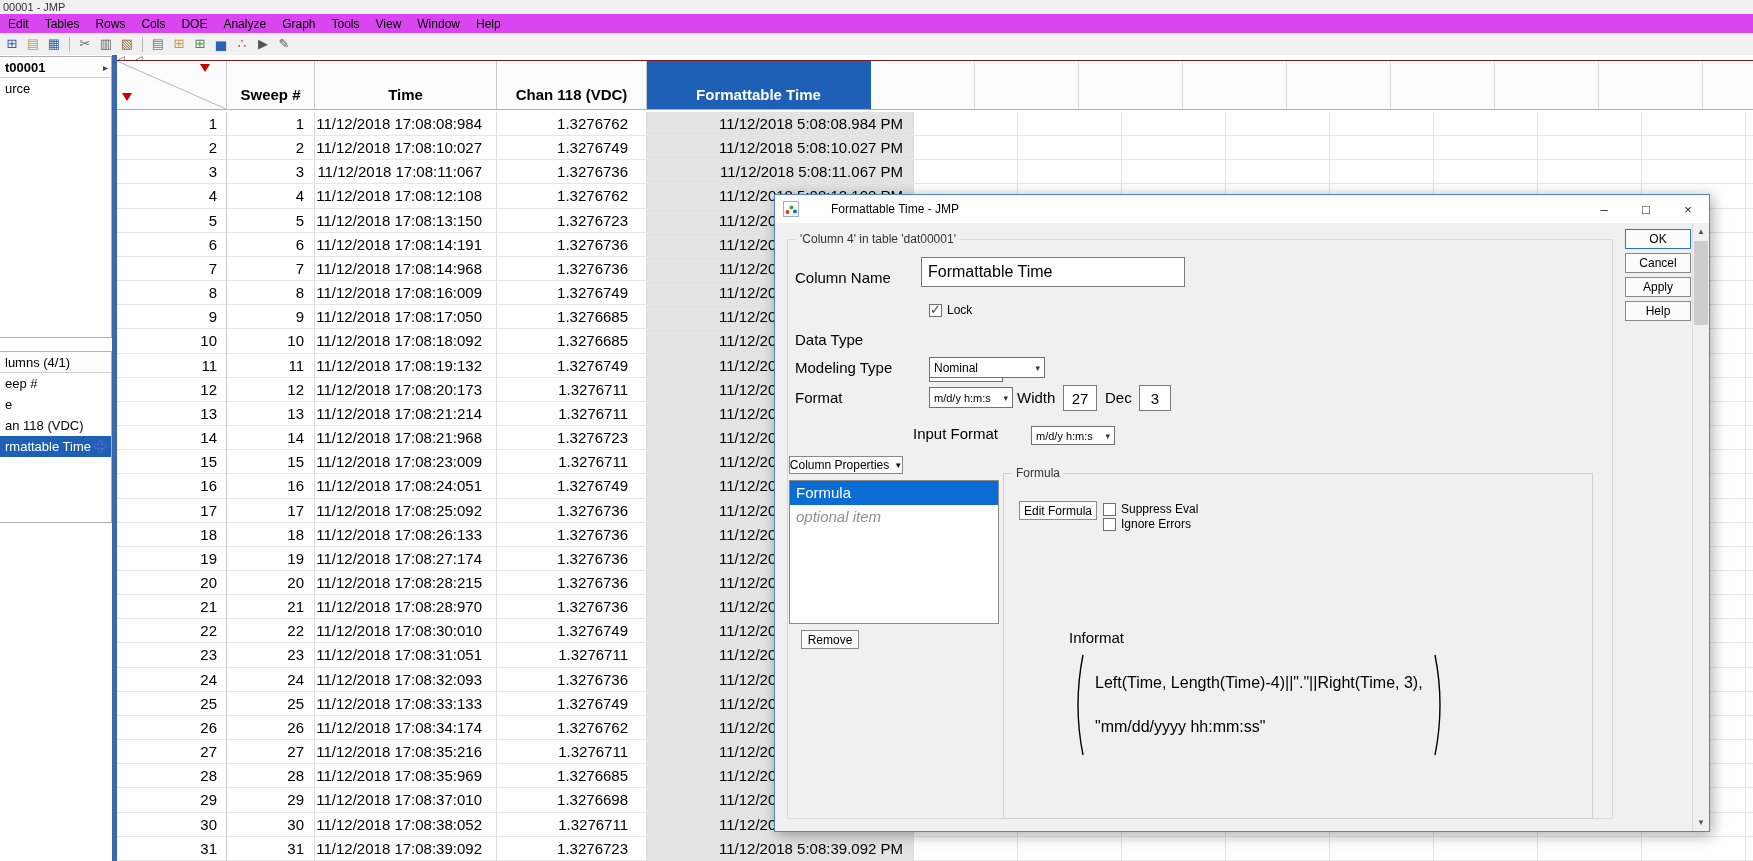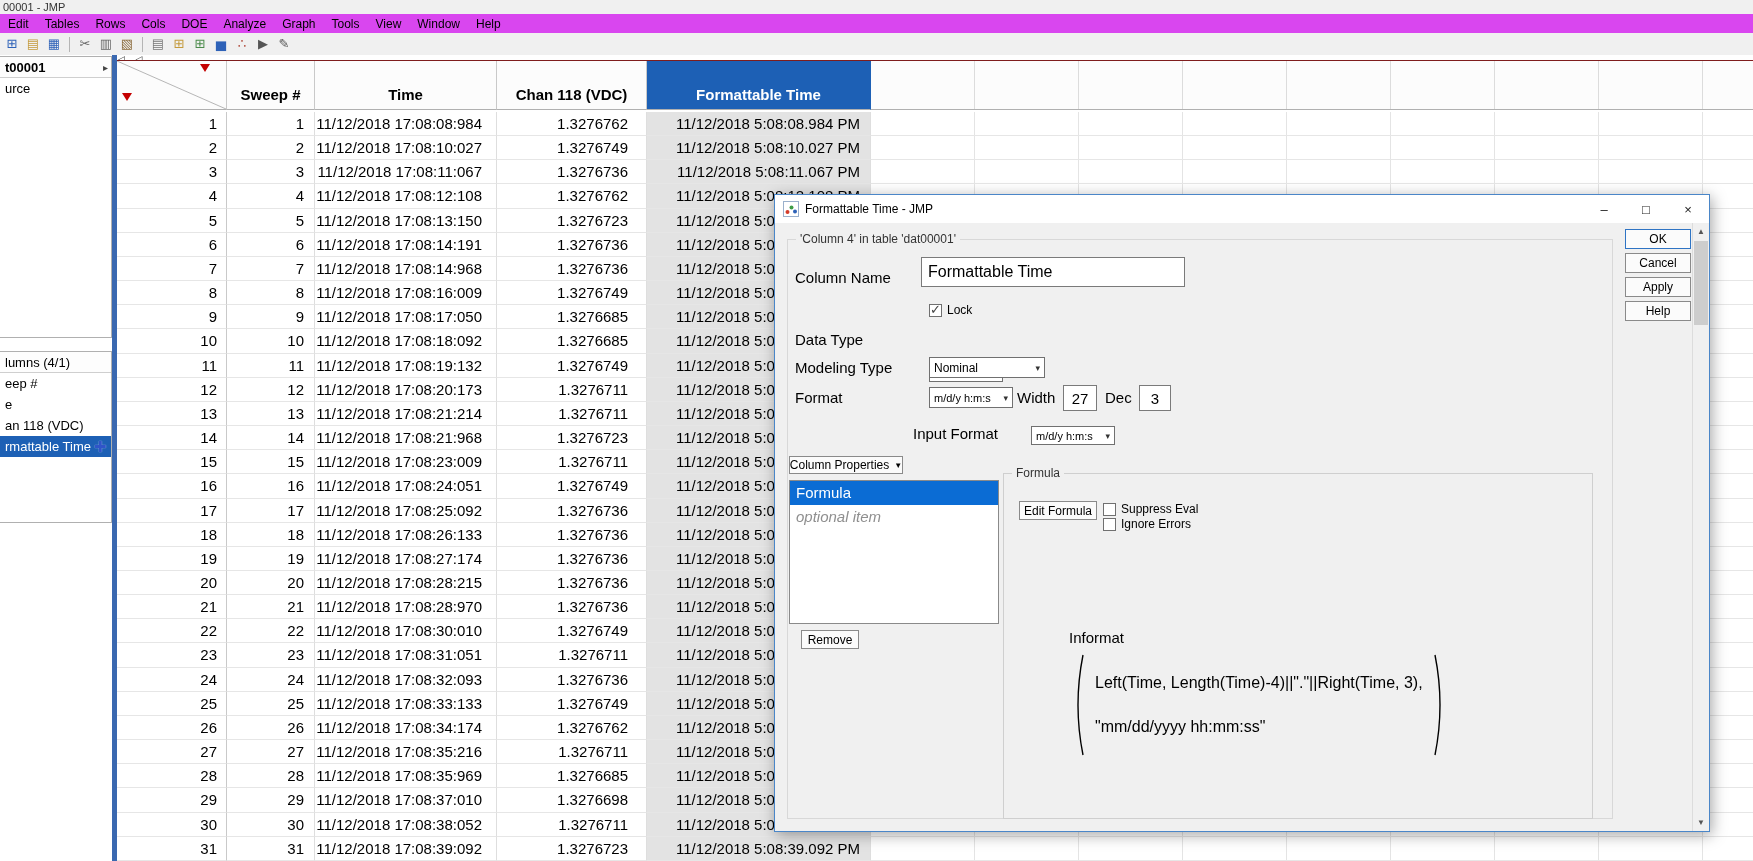--- a/index.html
+++ b/index.html
@@ -45,26 +45,26 @@
   .tri-red{position:absolute;width:0;height:0;border-left:5px solid transparent;border-right:5px solid transparent;border-top:8px solid #c40000;}
   .tri-cols{top:3px;right:16px;}
   .tri-rows{bottom:8px;left:5px;}
   .rows{position:absolute;top:57px;left:0;right:0;}
   .trow{display:flex;height:24.16px;}
   .cell{border-right:1px solid #dedede;border-bottom:1px solid #e6e6e6;font-size:15px;line-height:23px;text-align:right;flex:none;white-space:nowrap;overflow:hidden;}
   .c-n{width:110px;padding-right:9px;border-right-color:#c9c9c9;}
   .c-sweep{width:88px;padding-right:10px;}
   .c-time{width:182px;padding-right:14px;}
   .c-chan{width:150px;padding-right:18px;}
-  .c-ftime{width:224px;padding-right:10px;background:#e3e3e3;}
+  .c-ftime{width:267px;padding-right:10px;background:#e3e3e3;}
   .c-fill{flex:1;border-right:none;background:repeating-linear-gradient(to right,transparent 0 103px,#e4e4e4 103px 104px);}
 
   
   .dialog{position:absolute;left:774px;top:194px;width:936px;height:638px;background:#f0f0f0;border:1px solid #4a86c8;box-shadow:2px 3px 14px rgba(0,0,0,.35);z-index:20;}
-  .d-titlebar{height:28px;background:#fff;display:flex;align-items:center;padding-left:8px;font-size:12px;}
+  .d-titlebar{height:28px;background:#fff;display:flex;align-items:center;padding-left:8px;font-size:12px;gap:26px;}
   .d-icon{width:16px;height:16px;margin-right:6px;flex:none;}
   .d-controls{margin-left:auto;display:flex;height:100%;}
   .d-ctl{width:42px;display:flex;align-items:center;justify-content:center;font-size:13px;color:#222;}
   .d-body{position:absolute;top:28px;left:0;right:0;bottom:0;font-size:12px;}
   .groupbox{position:absolute;border:1px solid #d8d8d8;}
   .gb-label{position:absolute;top:-8px;left:8px;background:#f0f0f0;padding:0 4px;font-size:12px;color:#333;white-space:nowrap;}
   .gb-outer{left:12px;top:16px;width:826px;height:580px;}
   .gb-formula{left:228px;top:250px;width:590px;height:346px;border-color:#cfcfcf;}
   .dlabel{position:absolute;font-size:15px;white-space:nowrap;}
   .dinput{position:absolute;background:#fff;border:1px solid #7a7a7a;font-size:16px;padding:2px 6px;font-family:inherit;}

